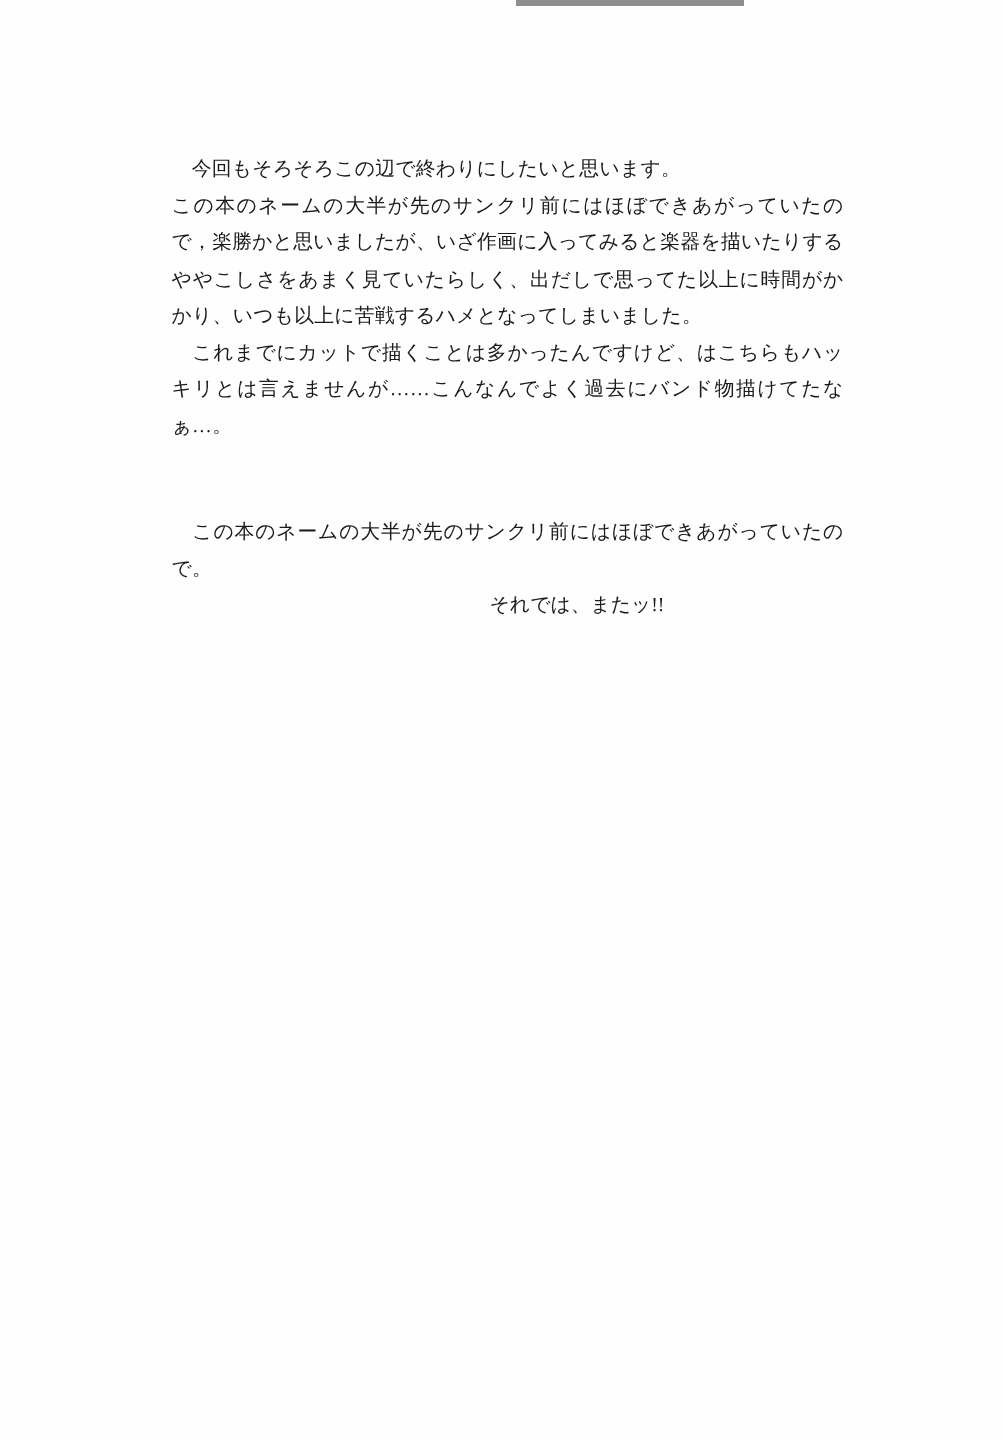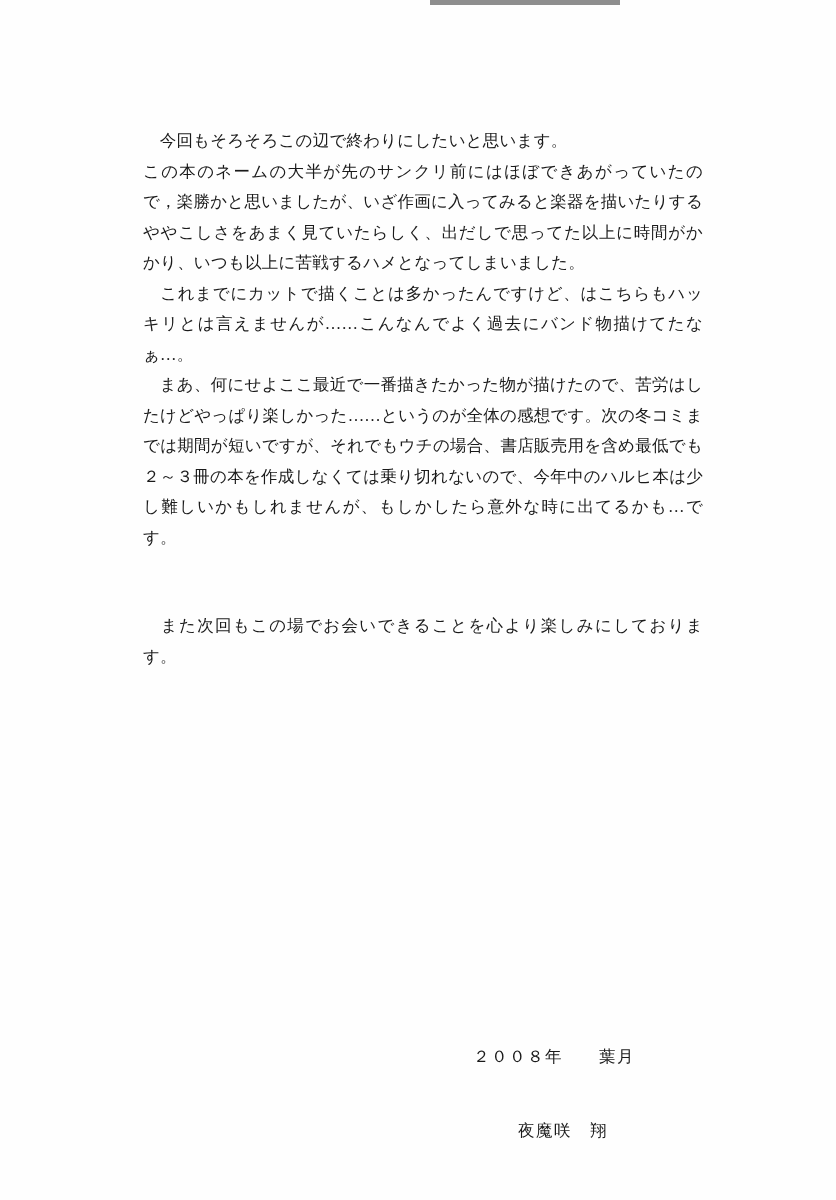--- a/index.html
+++ b/index.html
@@ -80,32 +80,28 @@
 
   <div class="top-edge-mark"></div>
 
   <div class="content">
 
     <p class="para">　今回もそろそろこの辺で終わりにしたいと思います。
 この本のネームの大半が先のサンクリ前にはほぼできあがっていたので，楽勝かと思いましたが、いざ作画に入ってみると楽器を描いたりするややこしさをあまく見ていたらしく、出だしで思ってた以上に時間がかかり、いつも以上に苦戦するハメとなってしまいました。</p>
 
     <p class="para">　これまでにカットで描くことは多かったんですけど、はこちらもハッキリとは言えませんが……こんなんでよく過去にバンド物描けてたなぁ…。</p>
 
-    <p class="para">　まあ、何にせよここ最近で一番描きたかった物が描けたので、苦労はしたけどやっぱり楽しかった……というのが全体の感想です。次の冬コミまでは期間が短いですが、それでもウチの場合、書店販売用を含め最低でも２～３冊の本を作成しなくては乗り切れないので、今年中のハルヒ本は少し難しいかもしれませんが、もしかしたら意外な時に出てるかも…です。</p>
 
 
     <div class="gap-block"></div>
 
 
     <div class="gap-block2"></div>
 
 
-    <p class="para">　また次回もこの場でお会いできることを心より楽しみにしております。</p>
+    <p class="para">　この本のネームの大半が先のサンクリ前にはほぼできあがっていたので。</p>
 
+    <p class="closing">それでは、またッ!!</p>
 
   </div>
 
-  <div class="signature-block">
-    <div class="sig-year">２００８年　　葉月</div>
-    <div class="sig-name">夜魔咲　翔</div>
-  </div>
 
 </div>
 
 </body></html>

